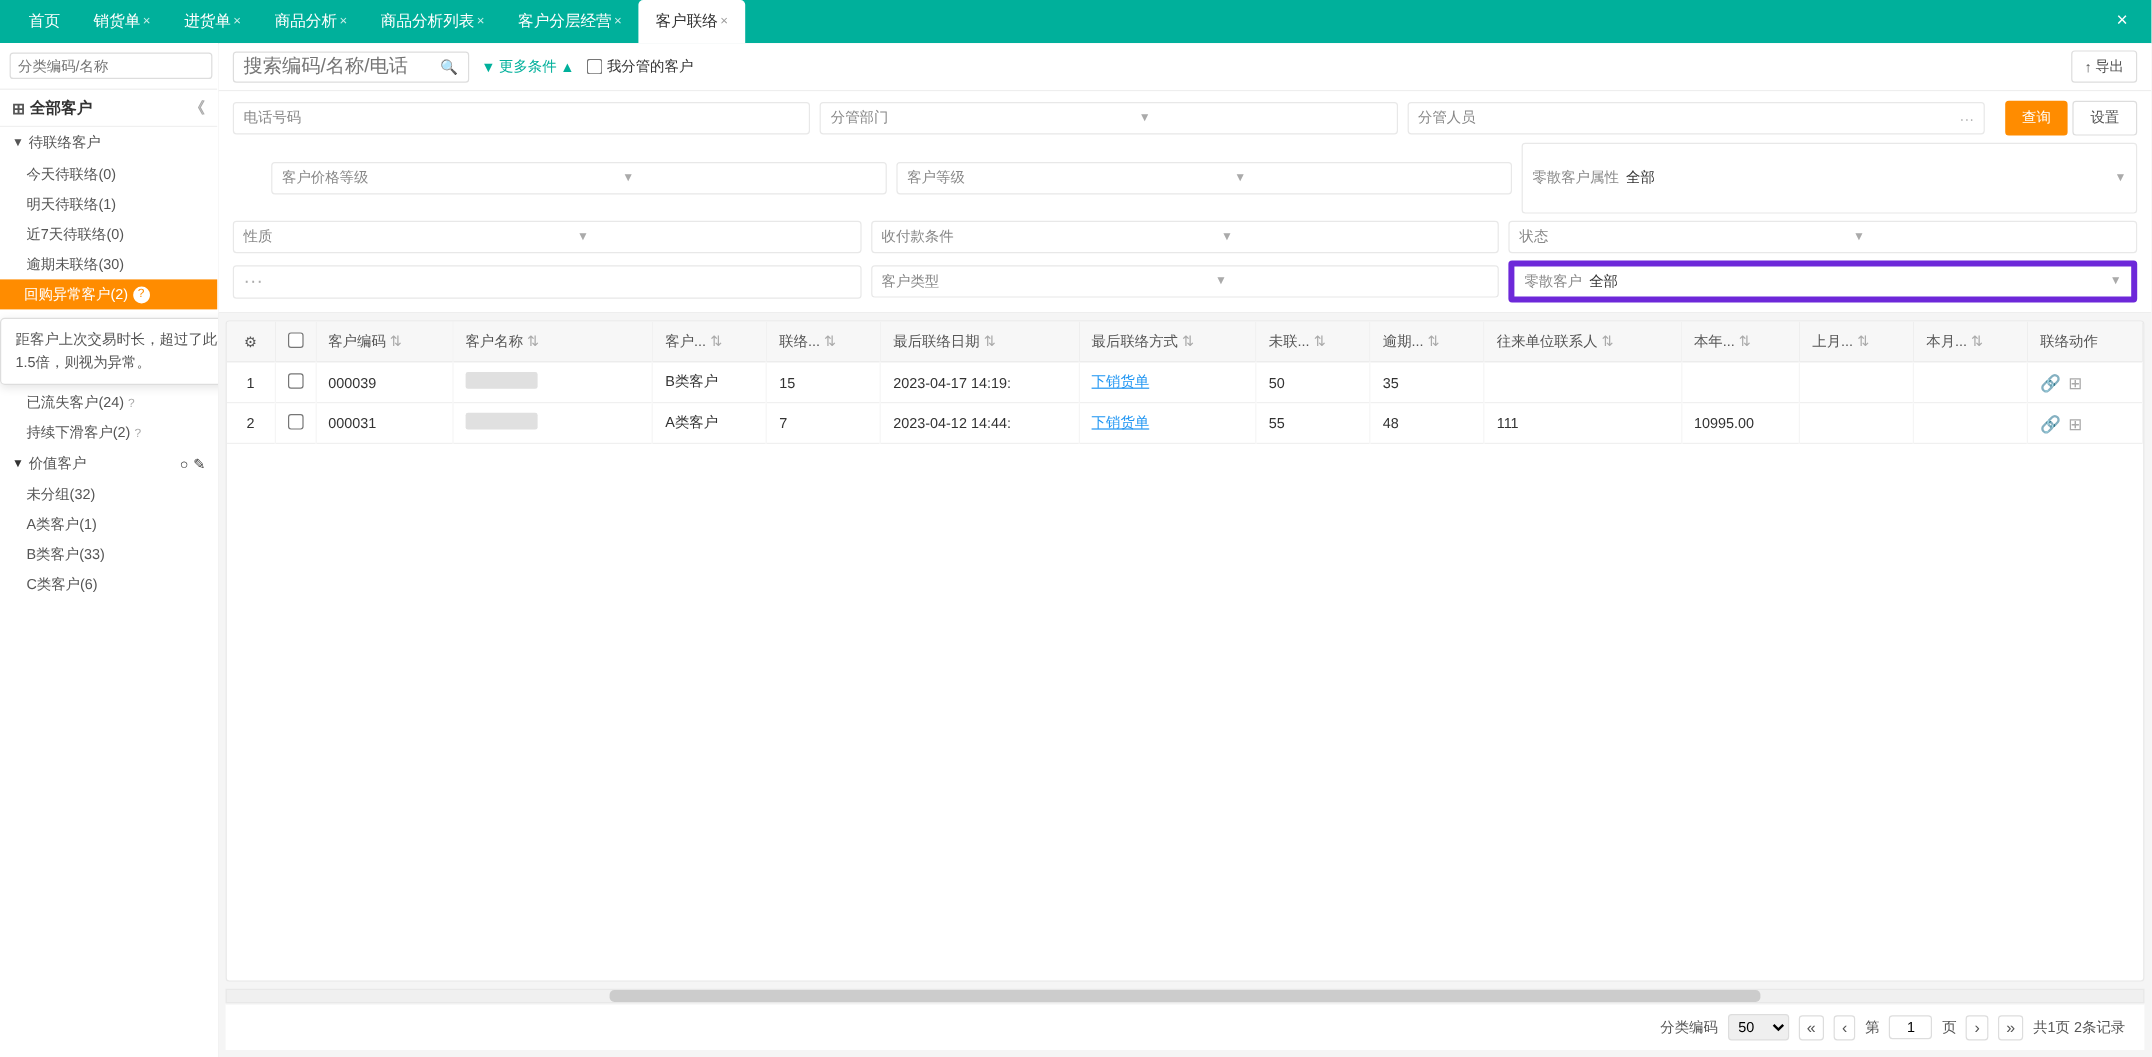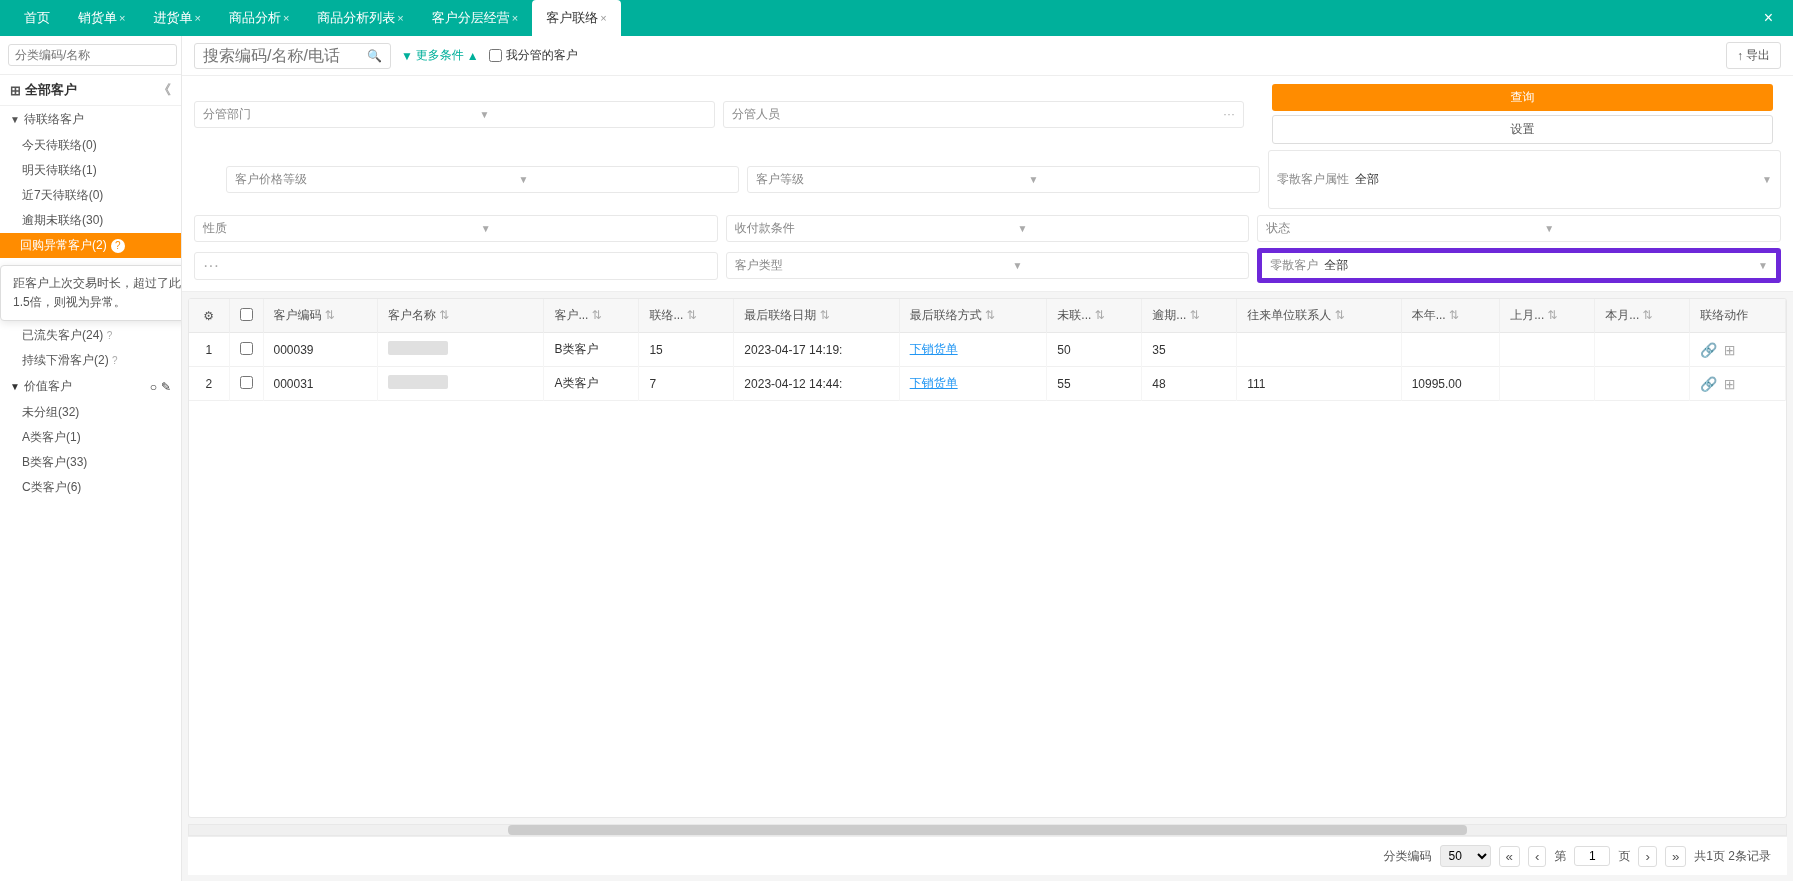--- a/index.html
+++ b/index.html
@@ -87,21 +87,21 @@
       display: flex; align-items: center; gap: 3px;
     }
 
     
     .filter-rows {
       background: #fff; padding: 8px 12px;
       border-bottom: 1px solid #eee;
     }
 
     .filter-actions {
-      display: flex; flex-direction: column; gap: 4px; margin-left: 20px;
+      display: flex; flex-direction: row; gap: 4px; margin-left: 9px;
     }
     .btn-query {
       background: #ff8c00; color: #fff; border: none; border-radius: 3px;
       padding: 5px 14px; cursor: pointer; font-size: 12px;
     }
     .btn-settings {
       background: #fff; color: #555; border: 1px solid #ddd; border-radius: 3px;
       padding: 5px 14px; cursor: pointer; font-size: 12px;
     }
 
@@ -285,20 +285,24 @@
         <button class="export-btn">
           <span>↑</span>
           <span>导出</span>
         </button>
       </div>
     </div>
 
     <div class="filter-rows">
 
       <div style="display:grid; grid-template-columns: 1fr 1fr 1fr auto; gap:8px; margin-bottom:6px; align-items:center;">
+        <div class="field-with-label">
+          <span class="field-label">电话号码</span>
+          <input type="text" style="flex: 1 1 0%; border: none; outline: none; font-size: 12px;">
+        </div>
         <div class="field-with-label">
           <span class="field-label">分管部门</span>
           <div class="field-select">
             <span></span>
             <span class="arr">▼</span>
           </div>
         </div>
         <div style="display:flex;align-items:center;border:1px solid #e8e8e8;border-radius:3px;padding:4px 8px;">
           <span class="field-label">分管人员</span>
           <span style="flex:1;"></span>

